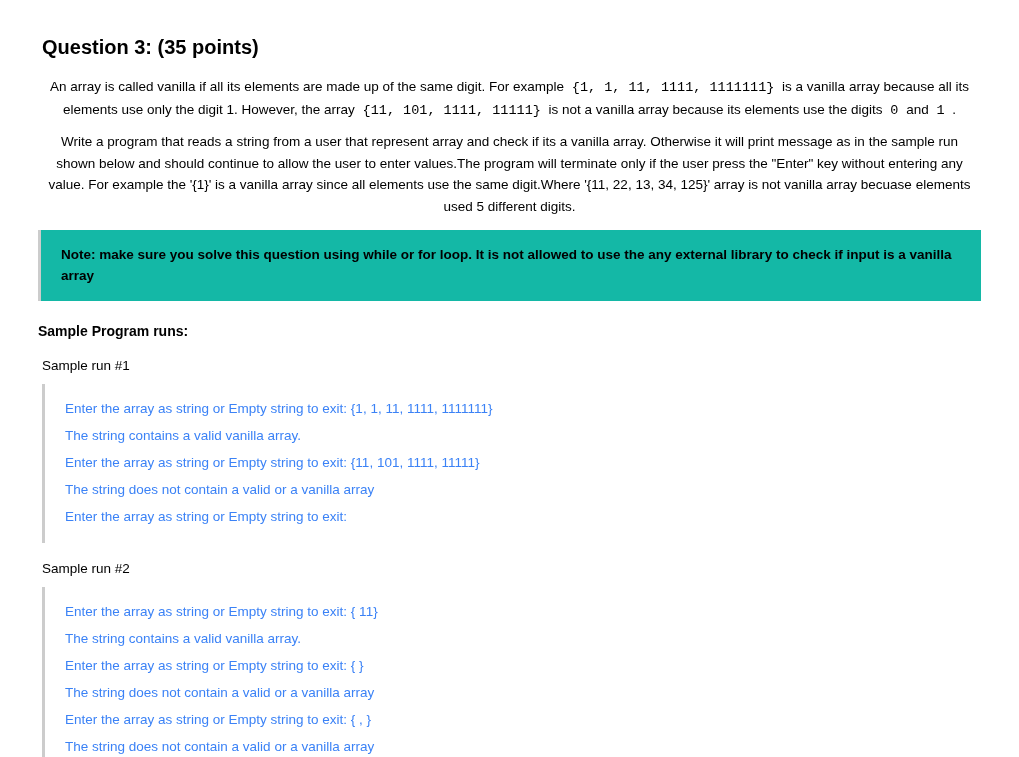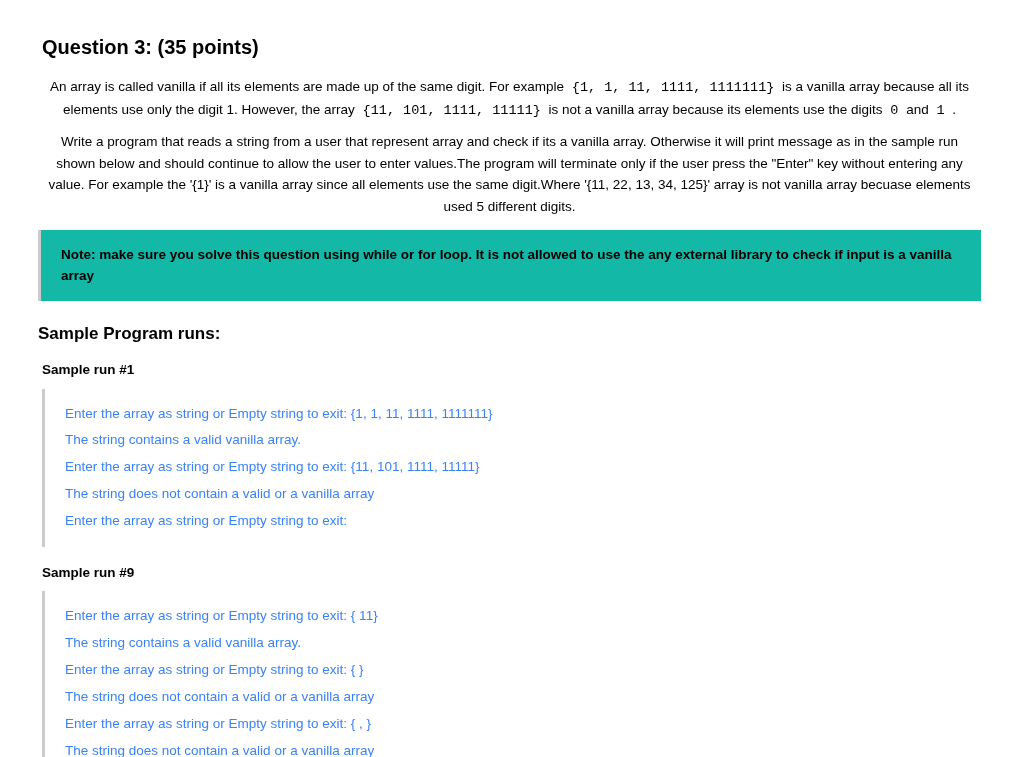--- a/index.html
+++ b/index.html
@@ -38,26 +38,26 @@
       padding: 10px 16px;
       margin: 12px 0 20px 0;
       background: #14b8a6;
     }
     .note-block p {
       font-weight: bold;
       font-size: 13.5px;
       line-height: 1.6;
     }
     .section-title {
-      font-size: 17px;
+      font-size: 14px;
       font-weight: bold;
       margin: 18px 0 12px 0;
     }
     .sample-run-label {
-      font-weight: bold;
+      font-weight: normal;
       font-size: 13.5px;
       margin-bottom: 8px;
       margin-top: 14px;
     }
     .code-block {
       border-left: 3px solid #ccc;
       padding: 10px 16px;
       margin-bottom: 16px;
       font-family: Arial, sans-serif;
       font-size: 13.5px;
@@ -88,21 +88,21 @@
 
 <div class="sample-run-label">Sample run #1</div>
 <div class="code-block">
   <span class="line">Enter the array as string or Empty string to exit: {1, 1, 11, 1111, 1111111}</span>
   <span class="line">The string contains a valid vanilla array.</span>
   <span class="line">Enter the array as string or Empty string to exit: {11, 101, 1111, 11111}</span>
   <span class="line">The string does not contain a valid or a vanilla array</span>
   <span class="line">Enter the array as string or Empty string to exit:</span>
 </div>
 
-<div class="sample-run-label">Sample run #9</div>
+<div class="sample-run-label">Sample run #2</div>
 <div class="code-block">
   <span class="line">Enter the array as string or Empty string to exit: { 11}</span>
   <span class="line">The string contains a valid vanilla array.</span>
   <span class="line">Enter the array as string or Empty string to exit: { }</span>
   <span class="line">The string does not contain a valid or a vanilla array</span>
   <span class="line">Enter the array as string or Empty string to exit: { , }</span>
   <span class="line">The string does not contain a valid or a vanilla array</span>
   <span class="line">Enter the array as string or Empty string to exit:</span>
 </div>
 

